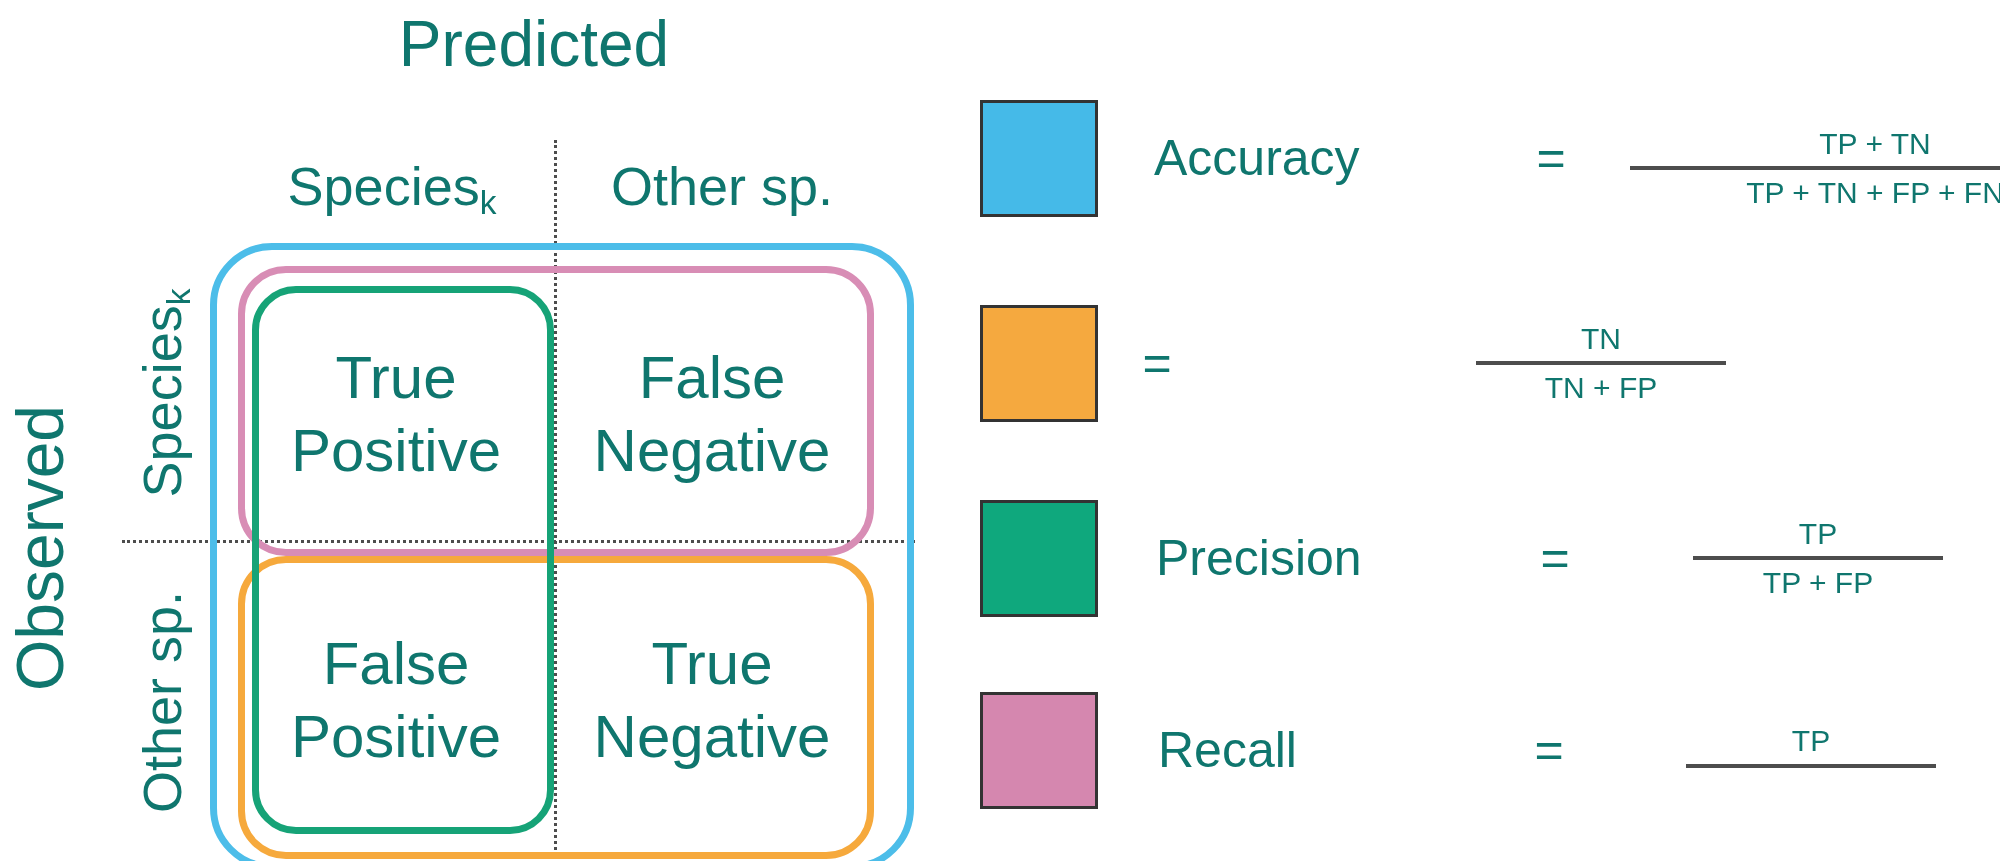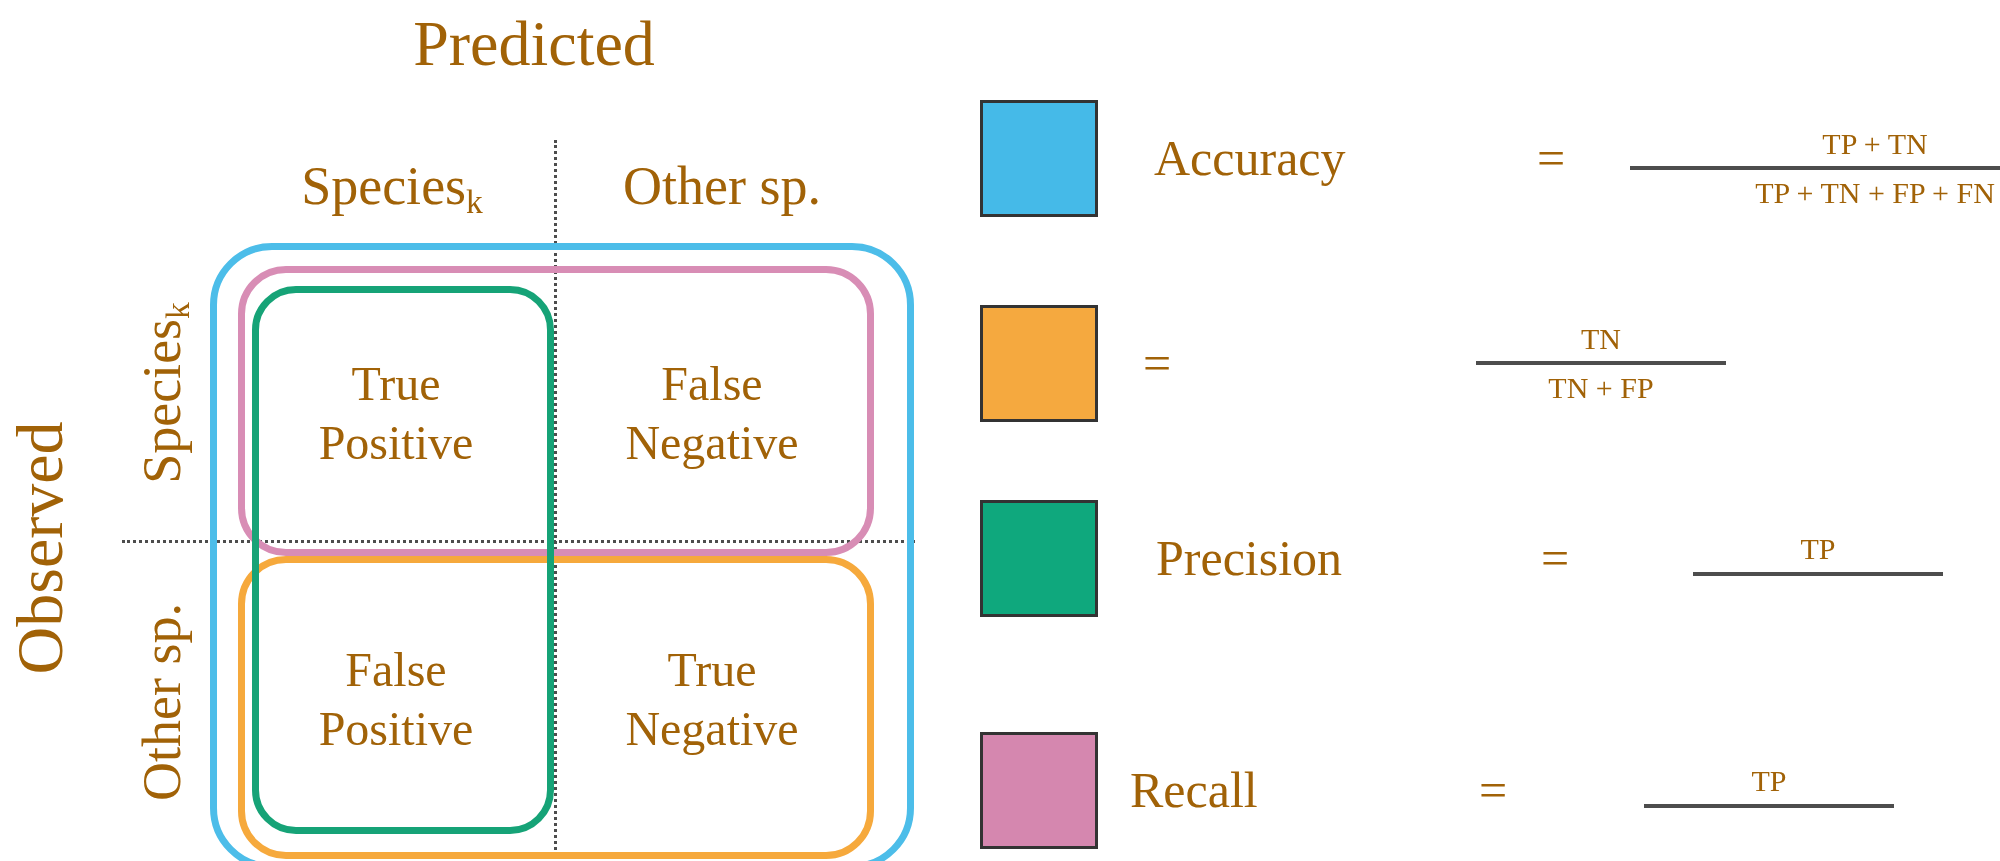--- a/index.html
+++ b/index.html
@@ -1,18 +1,18 @@
 <!DOCTYPE html>
 <html><head>
 <meta charset="utf-8">
 <style>
   html,body { margin:0; padding:0; background:#ffffff; }
   .canvas {
     position:relative; width:2000px; height:861px; background:#ffffff;
-    font-family:Liberation Serif, serif; color:#a16207; overflow:hidden;
+    font-family:Liberation Sans, sans-serif; color:#0f766e; overflow:hidden;
   }
   .abs { position:absolute; }
   .center-origin { transform:translate(-50%,-50%); }
   .rot { transform:translate(-50%,-50%) rotate(-90deg); white-space:nowrap; }
 
   
   .title-main   { font-size:64px; white-space:nowrap; }
   .axis-big     { font-size:66px; }
   .hdr          { font-size:54px; white-space:nowrap; }
   .sub          { font-size:0.62em; position:relative; top:0.28em; }
@@ -22,21 +22,21 @@
   .hline { border-top:3px dotted #4d4d4d; height:0; }
 
   
   .mbox { position:absolute; border-style:solid; background:transparent; }
   .box-accuracy    { left:210px; top:243px; width:690px; height:613px; border-width:7px; border-radius:62px; }
   .box-recall      { left:238px; top:266px; width:622px; height:276px; border-width:7px; border-radius:48px; }
   .box-specificity { left:238px; top:556px; width:622px; height:289px; border-width:7px; border-radius:48px; }
   .box-precision   { left:252px; top:286px; width:288px; height:534px; border-width:7px; border-radius:44px; }
 
   
-  .cell { font-size:48px; line-height:1.22; text-align:center; white-space:nowrap; }
+  .cell { font-size:60px; line-height:1.22; text-align:center; white-space:nowrap; }
 
   
   .lrow { position:absolute; left:980px; width:1020px; height:140px; display:flex; align-items:center; }
   .swatch { width:112px; height:111px; border:3px solid #333333; margin-right:14px; flex:0 0 auto; }
   .lmetric { width:318px; font-size:50px; padding-left:8px; flex:0 0 auto; }
   .leq { width:90px; font-size:50px; text-align:center; flex:0 0 auto; }
   .lfracwrap { flex:1 1 auto; display:flex; justify-content:center; }
   .fraction { display:flex; flex-direction:column; align-items:center; width:250px; }
   .fraction.wide { width:490px; transform:translateY(10px); }
   .fraction .num, .fraction .den { font-size:30px; white-space:nowrap; line-height:1.05; }
@@ -115,25 +115,26 @@
   </div>
 
   <div class="lrow" style="top:488px;gap:36px;">
     <div class="swatch" style="background-color: rgb(15, 168, 125);"></div>
     <div class="lmetric">Precision</div>
     <div class="leq">=</div>
     <div class="lfracwrap">
       <div class="fraction">
         <div class="num">TP</div>
         <div class="bar"></div>
+        <div class="den">TP + FP</div>
       </div>
     </div>
   </div>
 
-  <div class="lrow" style="top:720px;">
+  <div class="lrow" style="top:680px;gap:28px;">
     <div class="swatch" style="background-color: rgb(213, 135, 175);"></div>
     <div class="lmetric" style="padding-left:18px;">Recall</div>
     <div class="leq">=</div>
     <div class="lfracwrap">
       <div class="fraction">
         <div class="num">TP</div>
         <div class="bar"></div>
       </div>
     </div>
   </div>

